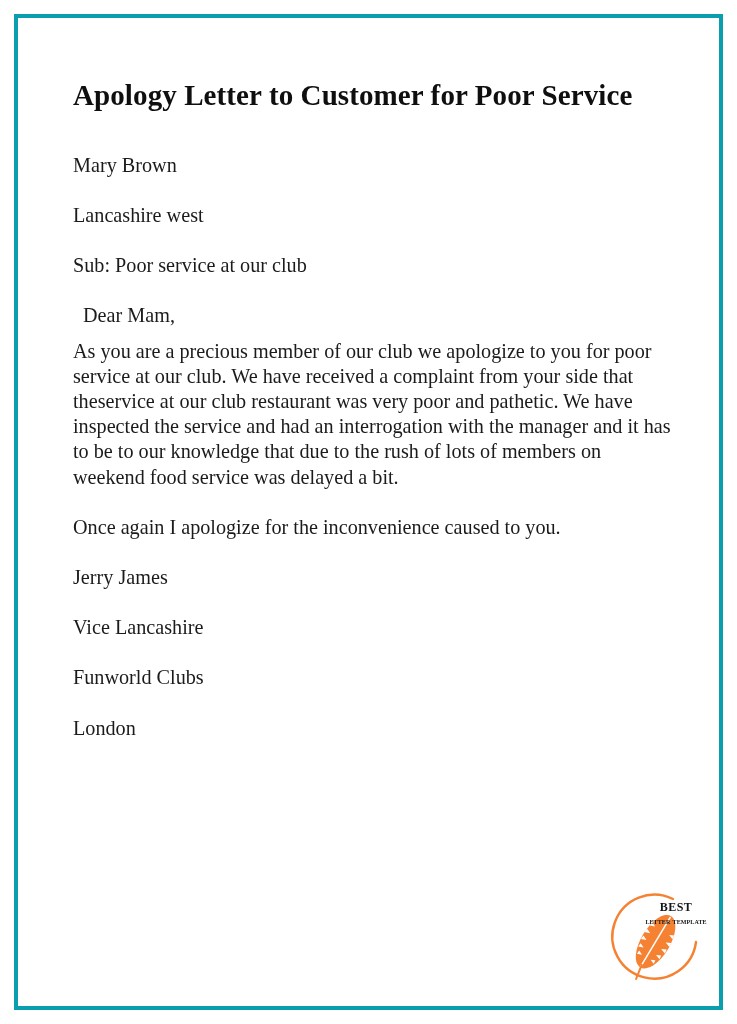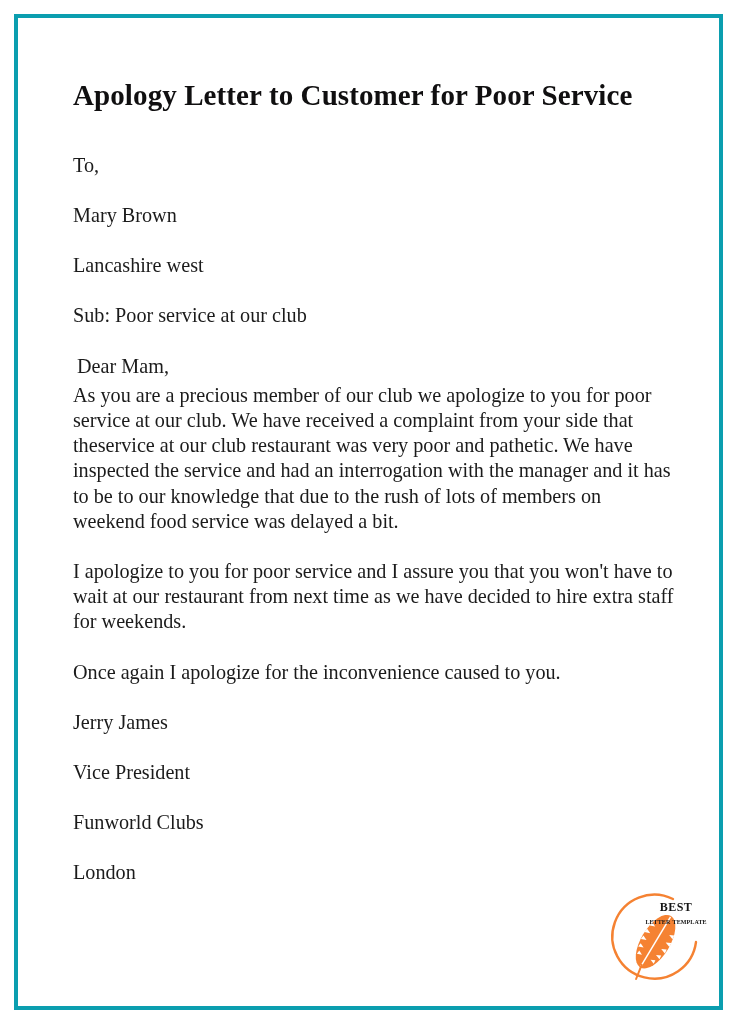--- a/index.html
+++ b/index.html
@@ -64,21 +64,21 @@
   .line {
     margin: 0 0 25px 0;
   }
 
   .para {
     margin: 0 0 25px 0;
     text-align: left;
   }
 
   .salutation {
-    margin: 4px;
+    margin: 10px;
   }
 
   .closing-line {
     margin: 0 0 25px 0;
   }
 
   .closing-line:last-child {
     margin-bottom: 0;
   }
 
@@ -131,40 +131,38 @@
 <div class="page">
 
   <div class="frame-border"></div>
 
   <div class="content">
 
     <h1 class="letter-title">Apology Letter to Customer for Poor Service</h1>
 
     <div class="body-block">
 
-      <p class="line">To,</p>
 
       <p class="line">Mary Brown</p>
 
       <p class="line">Lancashire west</p>
 
       <p class="line">Sub: Poor service at our club</p>
 
       <p class="salutation">Dear Mam,</p>
 
       <p class="para">As you are a precious member of our club we apologize to you for poor service at our club. We have received a complaint from your side that theservice at our club restaurant was very poor and pathetic. We have inspected the service and had an interrogation with the manager and it has to be to our knowledge that due to the rush of lots of members on weekend food service was delayed a bit.</p>
 
-      <p class="para">I apologize to you for poor service and I assure you that you won't have to wait at our restaurant from next time as we have decided to hire extra staff for weekends.</p>
 
       <p class="para">Once again I apologize for the inconvenience caused to you.</p>
 
 
       <p class="closing-line">Jerry James</p>
 
-      <p class="closing-line">Vice President</p>
+      <p class="closing-line">Vice Lancashire</p>
 
       <p class="closing-line">Funworld Clubs</p>
 
       <p class="closing-line">London</p>
 
     </div>
   </div>
 
   <div class="logo">
     <svg viewBox="0 0 112 104" xmlns="http://www.w3.org/2000/svg">

